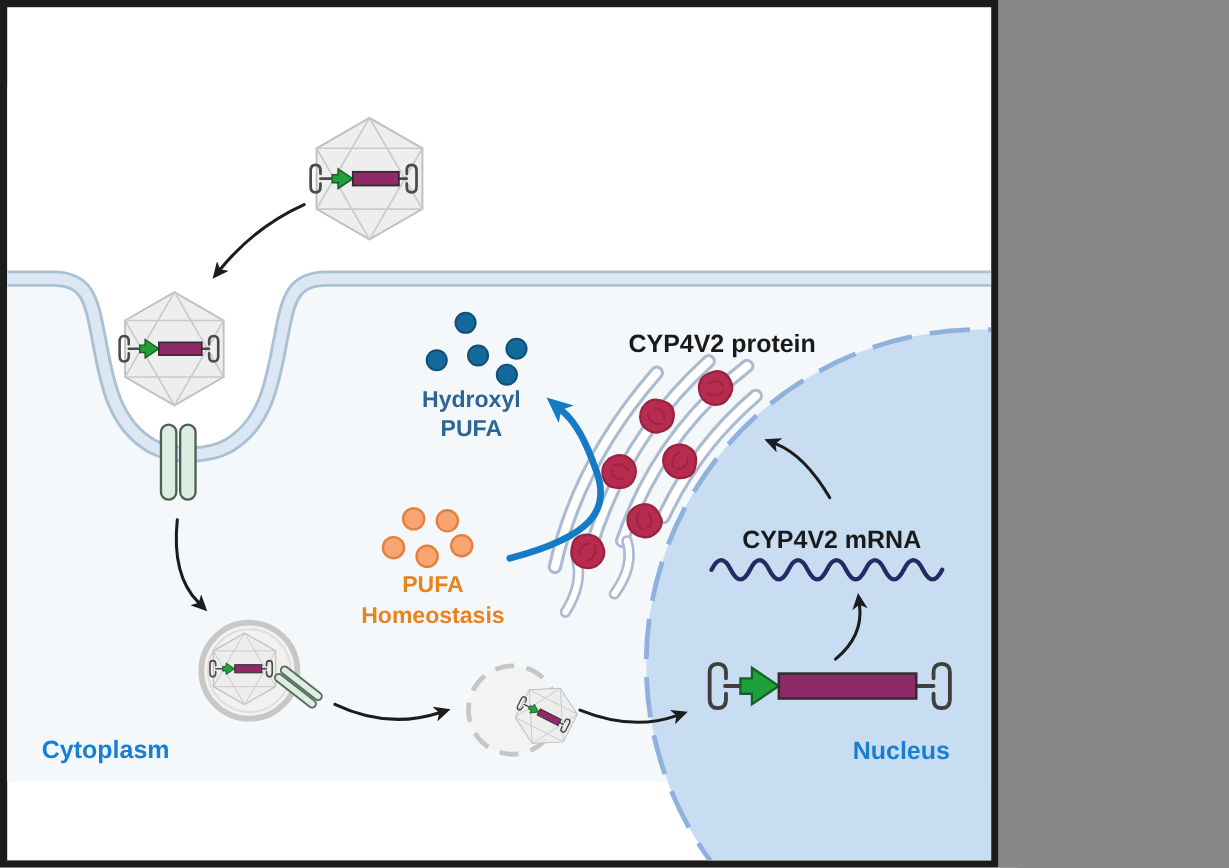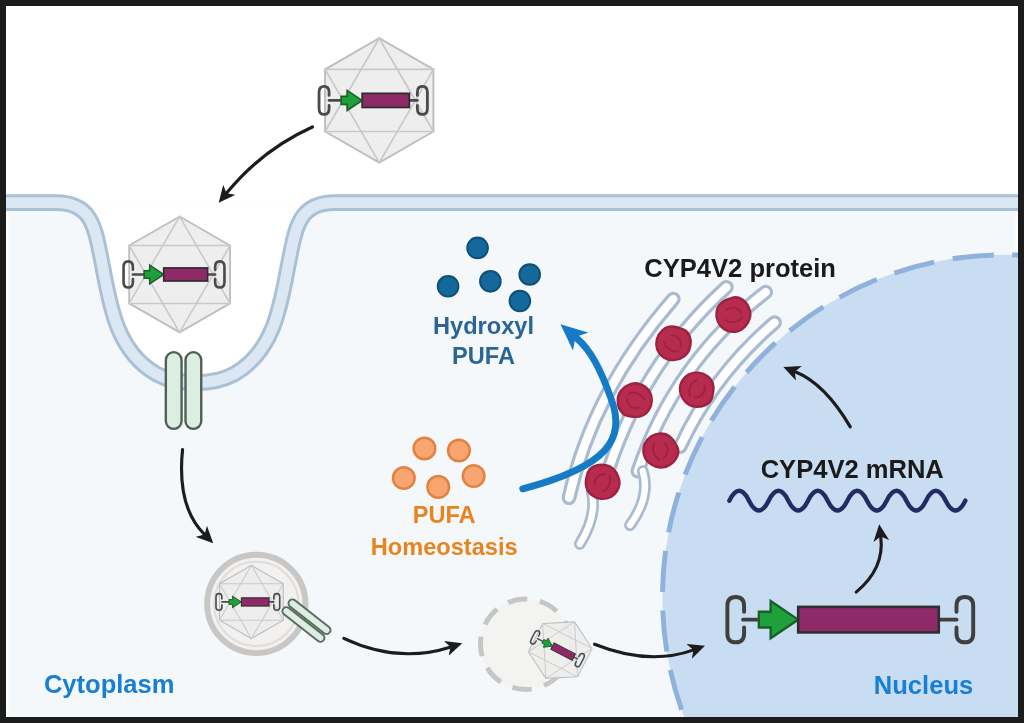--- a/index.html
+++ b/index.html
@@ -1,18 +1,18 @@
 <!DOCTYPE html>
 <html><head>
 <meta charset="utf-8">
 <style>
   html,body{margin:0;padding:0;background:#888;}
   .figure{
     position:relative;
-    width:1024px;height:723px;
+    width:832px;height:723px;
     box-sizing:border-box;
     border:6px solid #1c1c1c;
     background:#ffffff;
     overflow:hidden;
     font-family:"Liberation Sans", sans-serif;
   }
   .figure svg{display:block;width:100%;height:100%;}
   text{font-family:"Liberation Sans", sans-serif;}
   .lbl-black{font-weight:bold;font-size:26px;fill:#1a1a1a;}
   .lbl-steel{font-weight:bold;font-size:24px;fill:#2b6596;}

